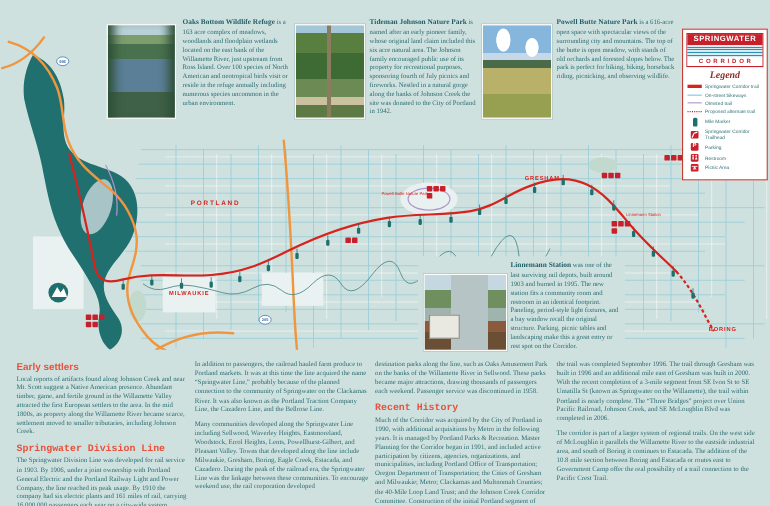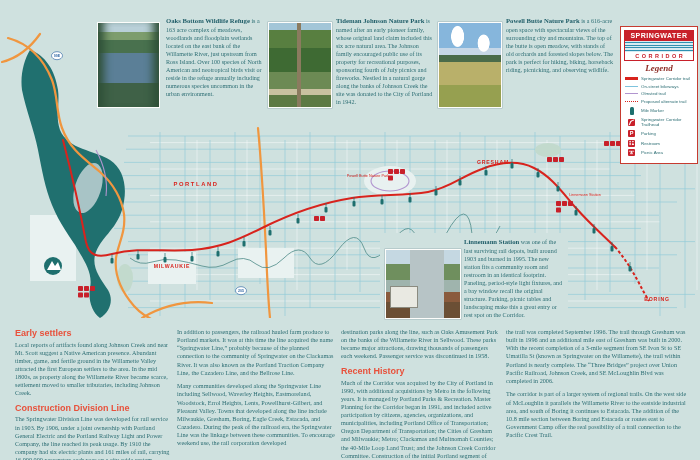--- a/index.html
+++ b/index.html
@@ -50,21 +50,21 @@
   .mm-glyph{display:inline-block;width:4px;height:8px;background:#1e6f6e;border-radius:1.5px 1.5px 1px 1px;}
   .icon-sq{display:inline-block;width:7px;height:7px;background:#c8202a;border-radius:1px;text-align:center;}
   .icon-sq.txt{color:#fff;font:bold 5.5px/7px "Liberation Sans",sans-serif;}
   .icon-sq svg{display:block;width:7px;height:7px;}
 
   
   #history-band{position:absolute;left:0;top:328px;width:592px;height:140px;}
   .hcol{position:absolute;top:0;color:#2d6e74;font-size:6.2px;line-height:1.31;}
   .hcol h3{font:bold 9px "Liberation Sans",sans-serif;color:#e8513b;margin:0 0 2.5px;}
   .hcol p{margin:0 0 5.5px;}
-  .hcol p + h3{margin-top:1px;}
+  .hcol p + h3{margin-top:1px;font-family:Liberation Mono, monospace;}
 
   
   .grid-b{stroke:#93cbd8;stroke-width:0.7;fill:none;}
   .grid-w{stroke:#ffffff;stroke-width:0.6;opacity:0.75;fill:none;}
   .river{fill:#20706f;}
   .island{fill:#a8c4c6;}
   .patch{fill:#e9f2f1;}
   .park{fill:#c2dacd;}
   .hwy{stroke:#f0963f;stroke-width:2.2;fill:none;stroke-linecap:round;}
   .creek{stroke:#4d8a88;stroke-width:0.8;fill:none;}
@@ -362,21 +362,21 @@
 
   <div class="photo" id="photo-linnemann">
       <div class="sign"></div>
     </div>
   <div class="callout" id="callout-linnemann"><b>Linnemann Station</b><span> was one of the last surviving rail depots, built around 1903 and burned in 1995. The new station fits a community room and restroom in an identical footprint. Paneling, period-style light fixtures, and a bay window recall the original structure. Parking, picnic tables and landscaping make this a great entry or rest spot on the Corridor.</span></div>
 
   <div id="history-band">
       <div class="hcol" style="left: 15px; width: 156px;">
         <h3>Early settlers</h3>
         <p>Local reports of artifacts found along Johnson Creek and near Mt. Scott suggest a Native American presence. Abundant timber, game, and fertile ground in the Willamette Valley attracted the first European settlers to the area. In the mid 1800s, as property along the Willamette River became scarce, settlement moved to smaller tributaries, including Johnson Creek.</p>
-        <h3>Construction Division Line</h3>
+        <h3>Springwater Division Line</h3>
         <p>The Springwater Division Line was developed for rail service in 1903. By 1906, under a joint ownership with Portland General Electric and the Portland Railway Light and Power Company, the line reached its peak usage. By 1910 the company had six electric plants and 161 miles of rail, carrying 16,000,000 passengers each year on a city-wide system.</p>
       </div>
       <div class="hcol" style="left: 177px; width: 158px;">
         <p>In addition to passengers, the railroad hauled farm produce to Portland markets. It was at this time the line acquired the name “Springwater Line,” probably because of the planned connection to the community of Springwater on the Clackamas River. It was also known as the Portland Traction Company Line, the Cazadero Line, and the Bellrose Line.</p>
         <p>Many communities developed along the Springwater Line including Sellwood, Waverley Heights, Eastmoreland, Woodstock, Errol Heights, Lents, Powellhurst-Gilbert, and Pleasant Valley. Towns that developed along the line include Milwaukie, Gresham, Boring, Eagle Creek, Estacada, and Cazadero. During the peak of the railroad era, the Springwater Line was the linkage between these communities. To encourage weekend use, the rail corporation developed</p>
       </div>
       <div class="hcol" style="left: 341px; width: 158px;">
         <p>destination parks along the line, such as Oaks Amusement Park on the banks of the Willamette River in Sellwood. These parks became major attractions, drawing thousands of passengers each weekend. Passenger service was discontinued in 1958.</p>
         <h3>Recent History</h3>
         <p>Much of the Corridor was acquired by the City of Portland in 1990, with additional acquisitions by Metro in the following years. It is managed by Portland Parks &amp; Recreation. Master Planning for the Corridor began in 1991, and included active participation by citizens, agencies, organizations, and municipalities, including Portland Office of Transportation; Oregon Department of Transportation; the Cities of Gresham and Milwaukie; Metro; Clackamas and Multnomah Counties; the 40-Mile Loop Land Trust; and the Johnson Creek Corridor Committee. Construction of the initial Portland segment of</p>

